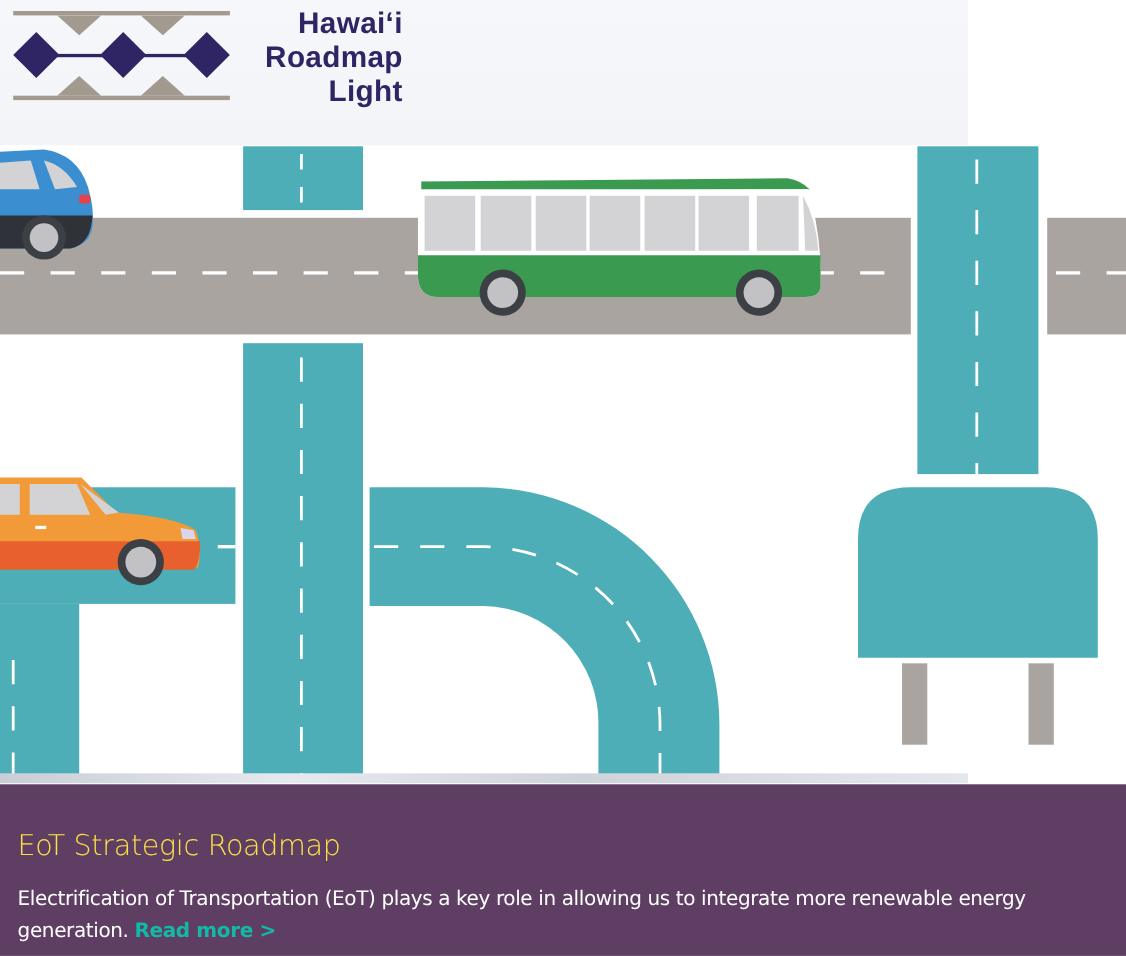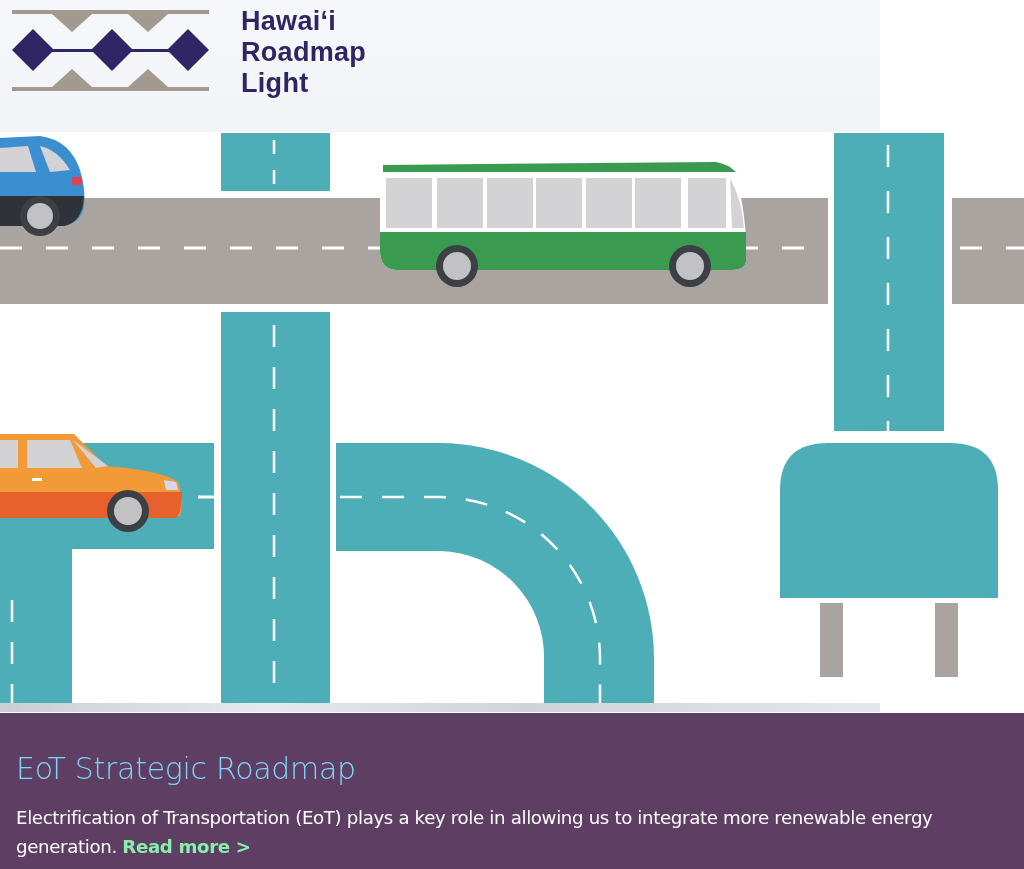--- a/index.html
+++ b/index.html
@@ -15,42 +15,42 @@
     .header-band {
       position: absolute; left: 0; top: 0; width: 880px; height: 132px;
       background: linear-gradient(180deg, #f6f7fa 0%, #f3f4f8 100%);
     }
     .logo { position: absolute; left: 0; top: 0; width: 400px; height: 130px; }
     .logo-text {
       position: absolute; left: 241px; top: 6px;
       font-family: "Liberation Sans", sans-serif; font-weight: bold;
       font-size: 27px; line-height: 31px; color: #2f2565; letter-spacing: 0.3px;
     }
-    .logo-text div { white-space: nowrap; }
+    .logo-text div { white-space: nowrap; text-align: right; }
     .illus { position: absolute; left: 0; top: 0; }
     .bottom-strip {
       position: absolute; left: 0; top: 703px; width: 880px; height: 10px;
       background: linear-gradient(90deg, #c9ced6, #e6e9ee 30%, #cfd3da 60%, #e4e7ec);
     }
     .caption {
       position: absolute; left: 0; top: 713px; width: 1024px; height: 156px;
       background: #5e3f63; color: #ffffff;
     }
     .caption-title {
       position: absolute; left: 16px; top: 36px;
       font-family: "DejaVu Sans", sans-serif; font-weight: 300;
-      font-size: 30px; line-height: 40px; color: #7dd3fc; white-space: nowrap;
+      font-size: 26px; line-height: 40px; color: #fde047; white-space: nowrap;
       letter-spacing: -0.3px;
     }
     .caption-body {
       position: absolute; left: 16px; top: 90px; width: 1005px;
       font-family: "DejaVu Sans", sans-serif; font-size: 18.2px; line-height: 29px;
       color: #ffffff; letter-spacing: -0.35px;
     }
-    .read-more { font-weight: bold; color: #86efac; text-decoration: none; cursor: pointer; }
+    .read-more { font-weight: bold; color: #14b8a6; text-decoration: none; cursor: pointer; }
   </style>
 </head>
 <body>
 
 <div class="hero">
   <div class="header-band"></div>
 
   <svg class="illus" width="1024" height="712" viewBox="0 0 1024 712">
 
     <rect x="0" y="198" width="828" height="106" fill="#aaa4a1"></rect>

